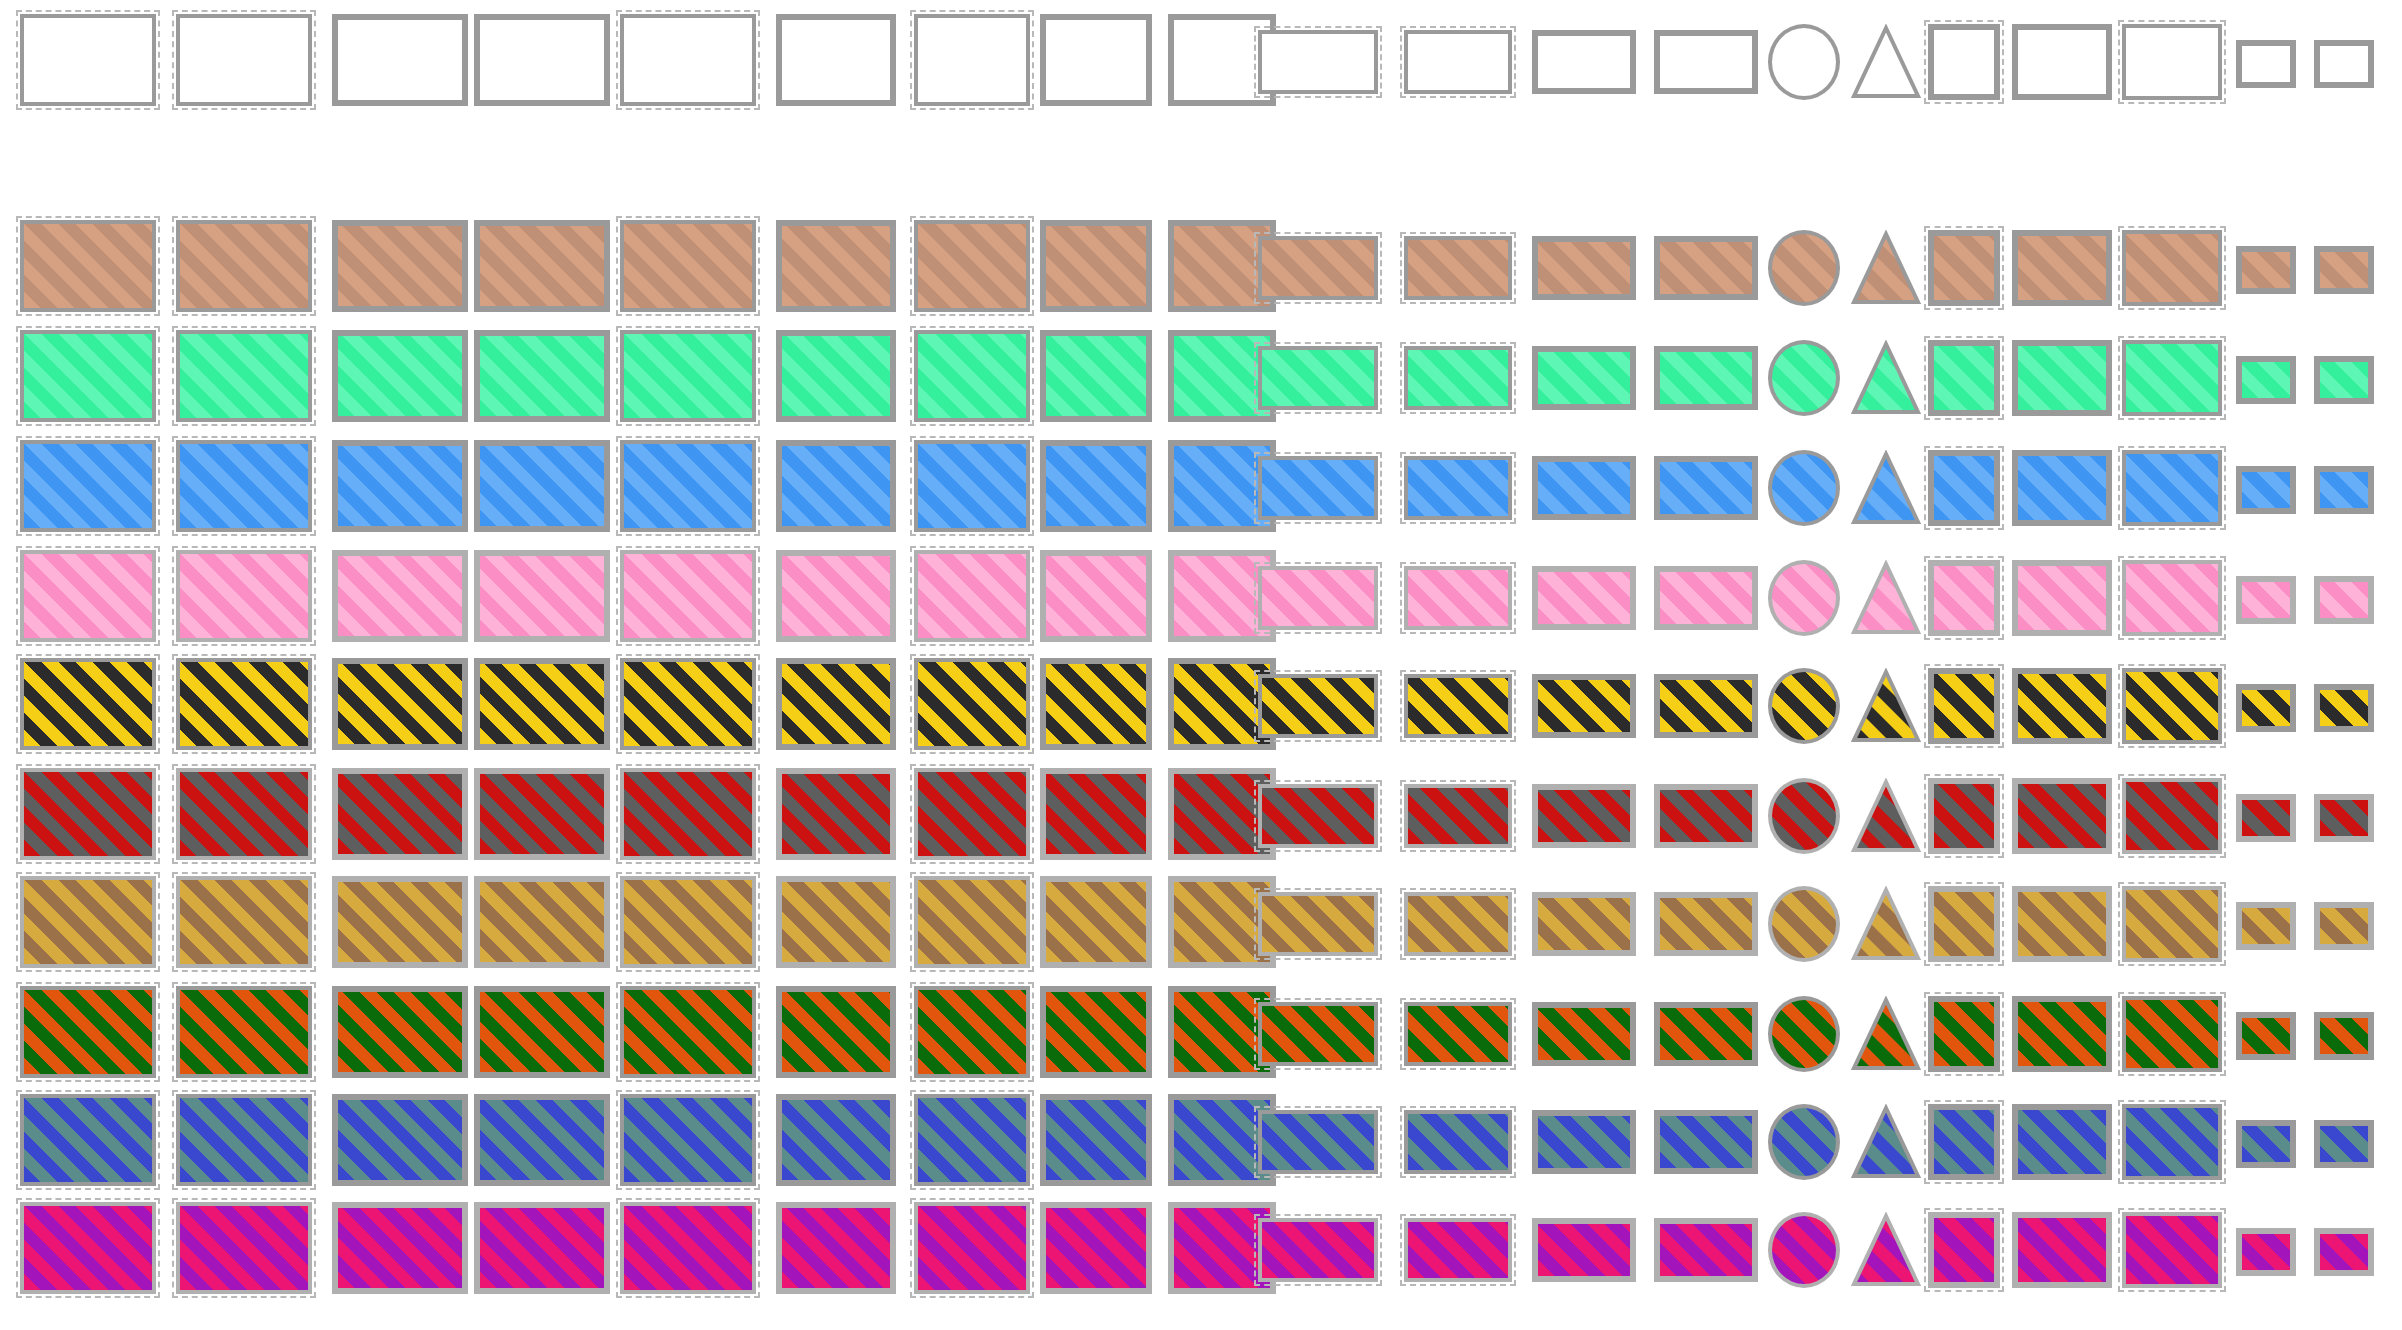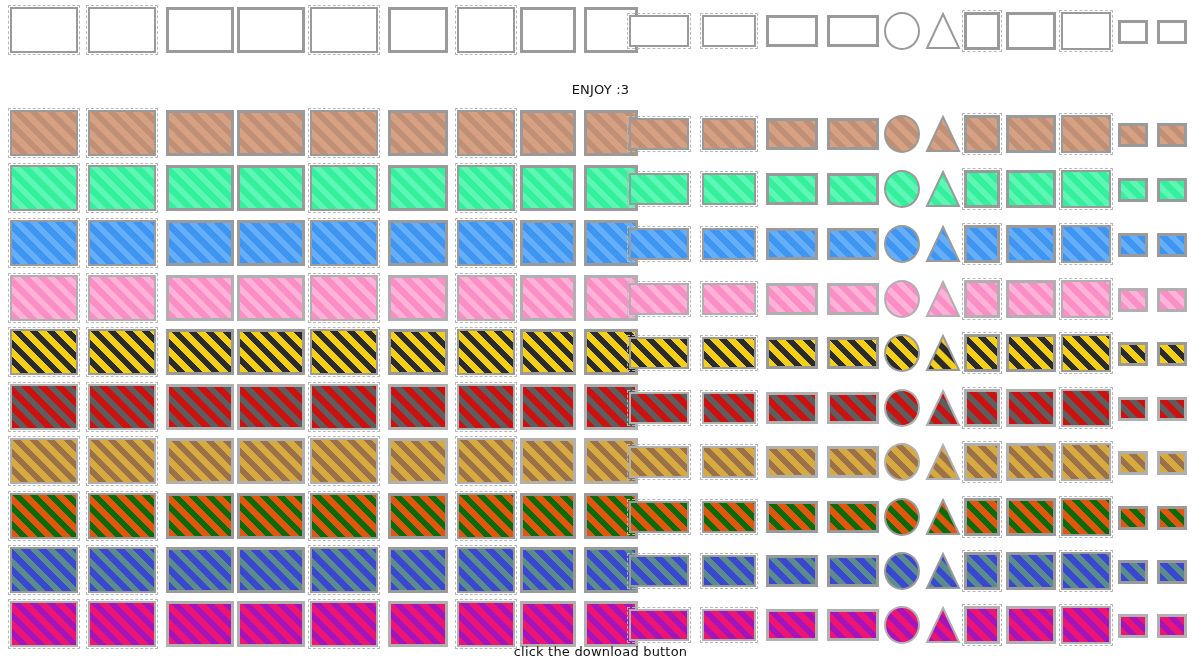--- a/index.html
+++ b/index.html
@@ -847,17 +847,15 @@
         <div class="cell" style="left: 1118px; top: 20px; width: 30px; height: 24px;">
           <div class="shape thick" style="background: repeating-linear-gradient(45deg, rgb(236, 21, 115) 0px, rgb(236, 21, 115) 6px, rgb(164, 20, 187) 6px, rgb(164, 20, 187) 12px); border-color: rgb(176, 176, 176);"></div>
         </div>
         <div class="cell" style="left: 1157px; top: 20px; width: 30px; height: 24px;">
           <div class="shape thick" style="background: repeating-linear-gradient(45deg, rgb(236, 21, 115) 0px, rgb(236, 21, 115) 6px, rgb(164, 20, 187) 6px, rgb(164, 20, 187) 12px); border-color: rgb(176, 176, 176);"></div>
         </div>
       </div>
     </div>
 
 
-  <div class="caption caption-top-2">ENJOY :3</div>
-
-  <div class="caption caption-bottom">click the download button</div>
+
 
 </div>
 
 </body></html>

